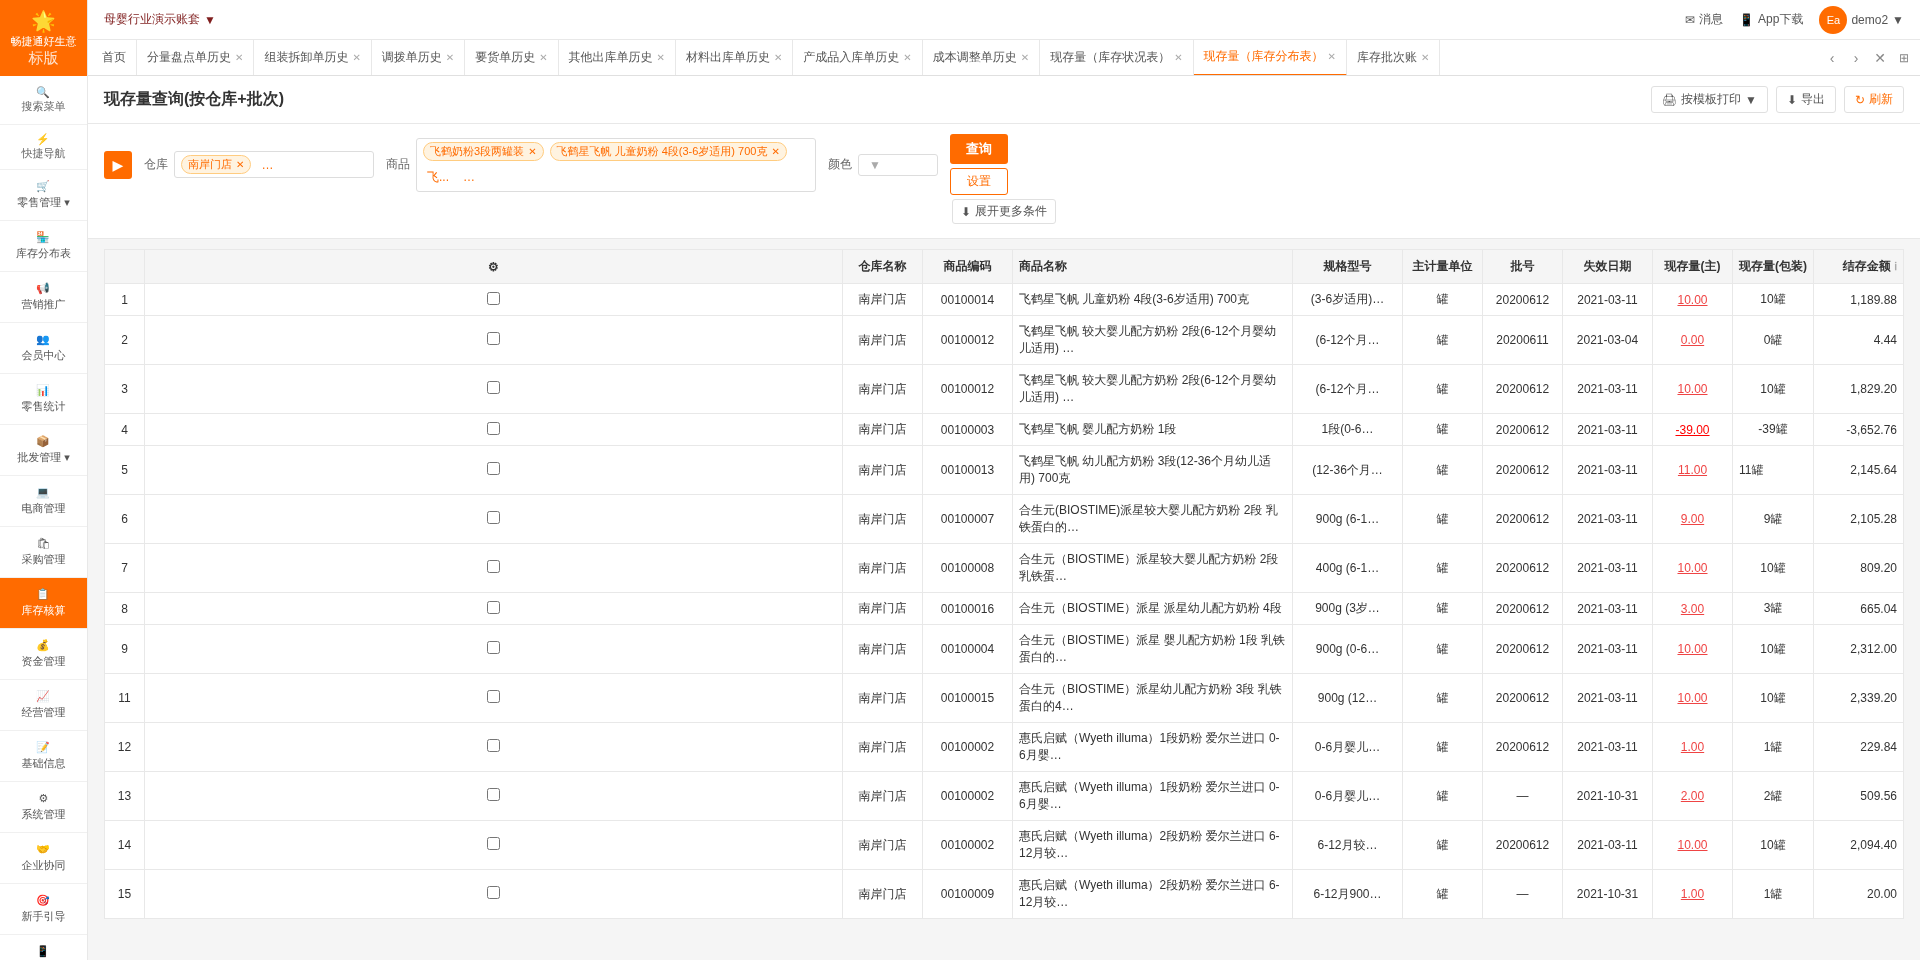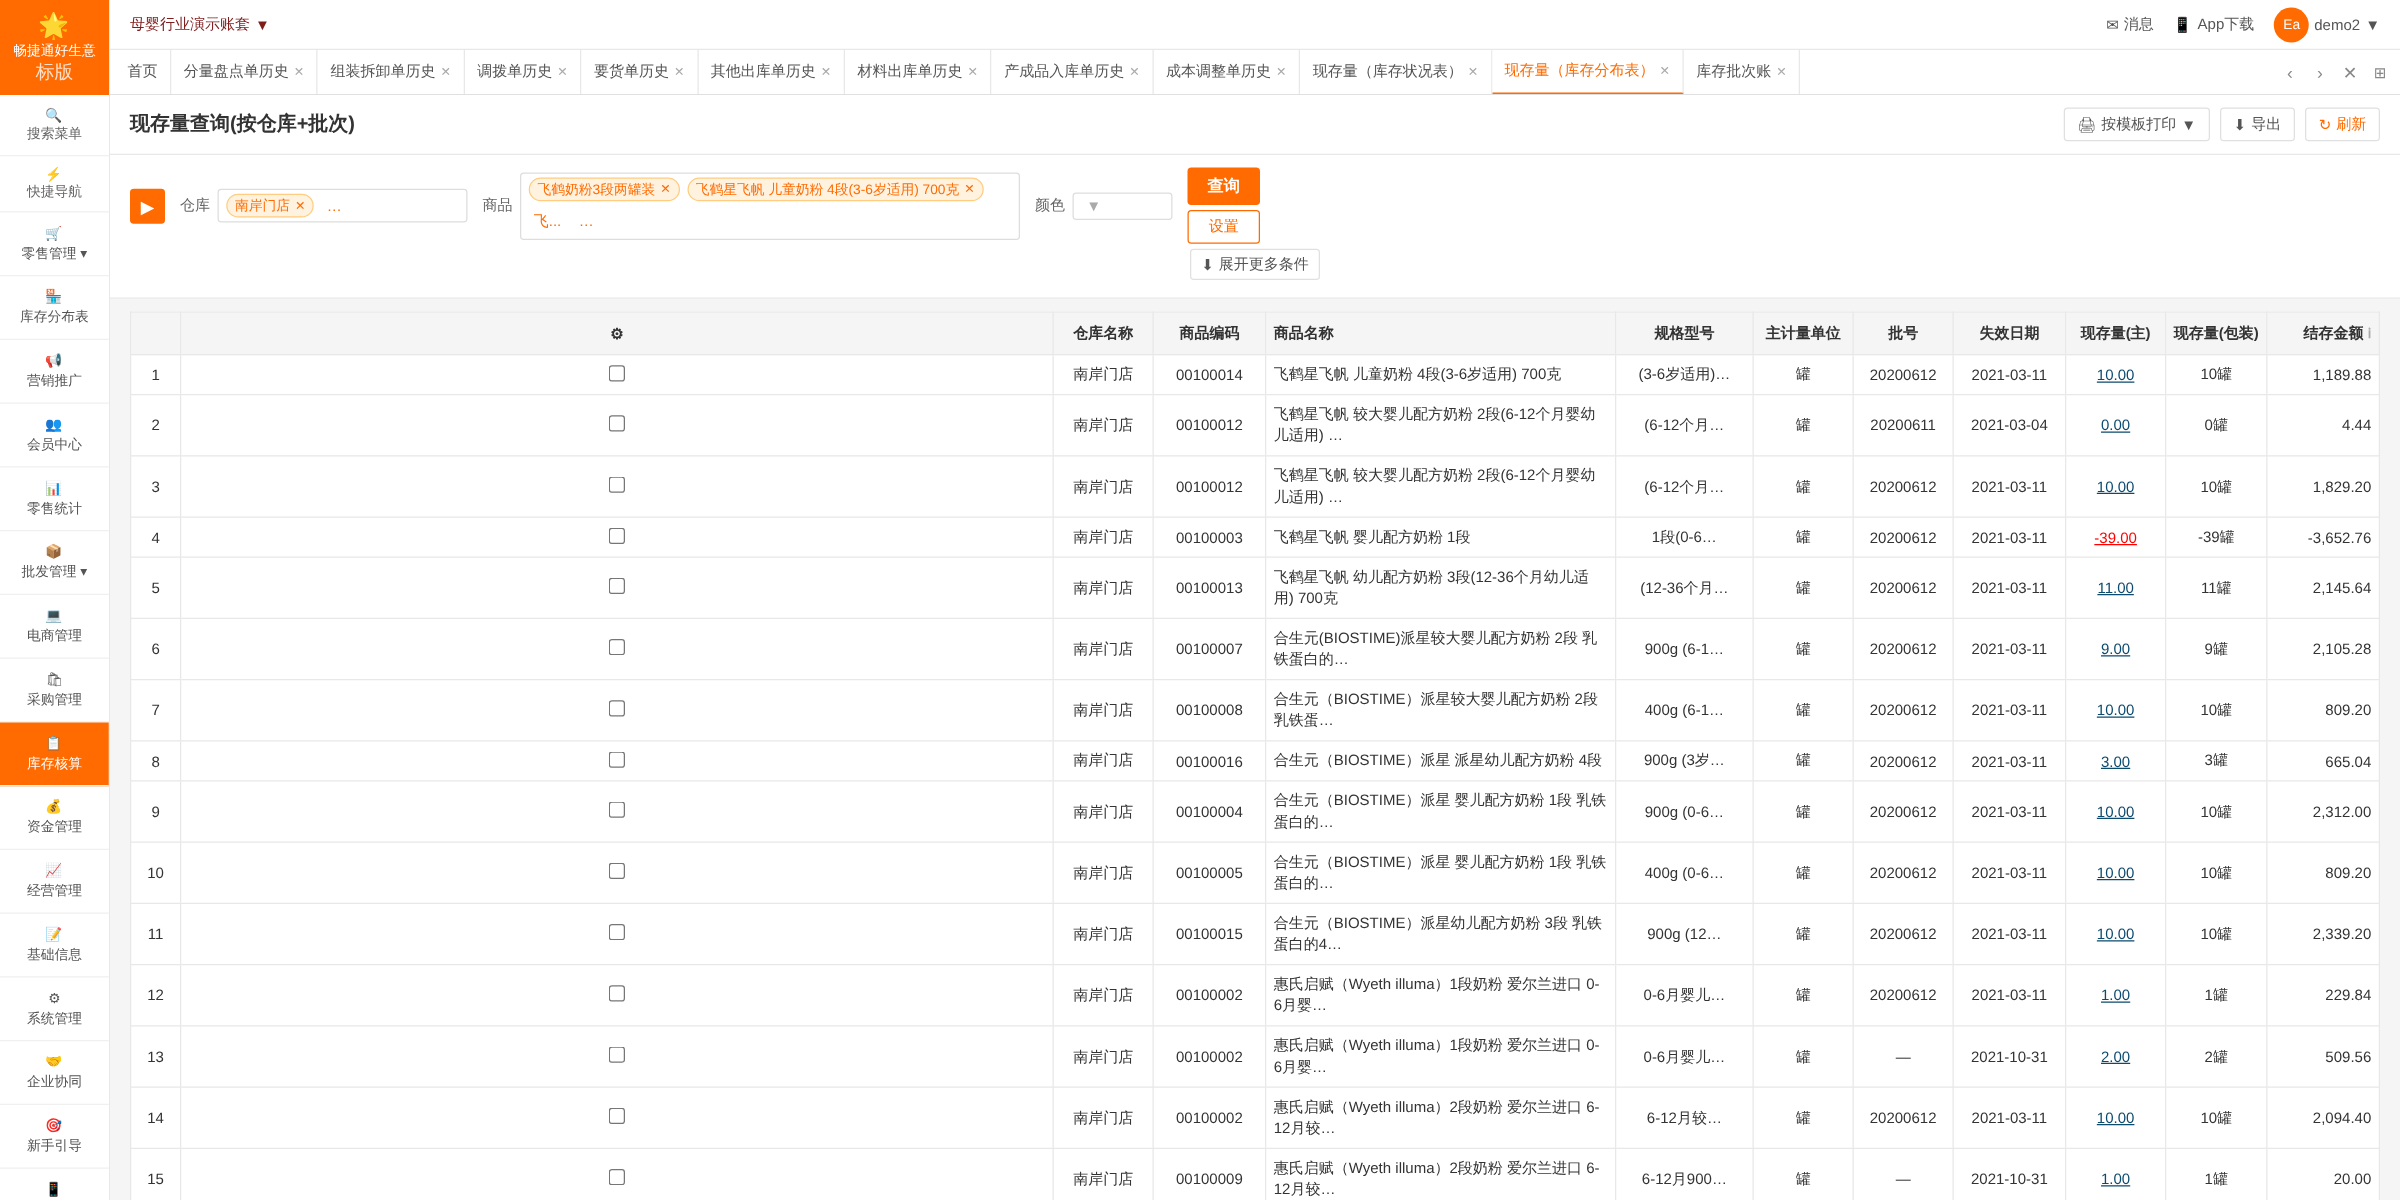--- a/index.html
+++ b/index.html
@@ -74,21 +74,21 @@
     .data-table .col-warehouse { width: 80px; }
     .data-table .col-code { width: 90px; }
     .data-table .col-name { width: 280px; text-align: left; }
     .data-table .col-spec { width: 110px; }
     .data-table .col-unit { width: 80px; }
     .data-table .col-batch { width: 80px; }
     .data-table .col-expire { width: 90px; }
     .data-table .col-stock { width: 80px; }
     .data-table .col-stock-pack { width: 80px; text-align: center; }
     .data-table .col-balance { width: 90px; text-align: right; }
-    .link-style { color: #0c4a6e; text-decoration: underline; cursor: pointer; }
+    .link-style { color: #ef4444; text-decoration: underline; cursor: pointer; }
     .negative { color: #f00; }
     .th-settings { cursor: pointer; color: #888; }
     .info-icon { color: #aaa; cursor: pointer; font-size: 11px; }
 
     
     ::-webkit-scrollbar { width: 6px; height: 6px; }
     ::-webkit-scrollbar-track { background: #f0f0f0; }
     ::-webkit-scrollbar-thumb { background: #ccc; border-radius: 3px; }
   </style>
 </head>
@@ -406,21 +406,21 @@
     <td class="col-num">5</td>
     <td><input type="checkbox" style=""></td>
     <td class="col-warehouse">南岸门店</td>
     <td class="col-code">00100013</td>
     <td class="col-name" style="text-align:left;">飞鹤星飞帆 幼儿配方奶粉 3段(12-36个月幼儿适用) 700克</td>
     <td class="col-spec">(12-36个月…</td>
     <td class="col-unit">罐</td>
     <td class="col-batch">20200612</td>
     <td class="col-expire">2021-03-11</td>
     <td class="col-stock " style="text-align:center;"><span class="link-style ">11.00</span></td>
-    <td class="col-stock-pack " style="text-align:center;margin-left:24px;">11罐</td>
+    <td class="col-stock-pack " style="text-align:left;margin-left:24px;">11罐</td>
     <td class="col-balance " style="text-align:right;">2,145.64</td>
   </tr>
             <tr>
     <td class="col-num">6</td>
     <td><input type="checkbox" style=""></td>
     <td class="col-warehouse">南岸门店</td>
     <td class="col-code">00100007</td>
     <td class="col-name" style="text-align:left;">合生元(BIOSTIME)派星较大婴儿配方奶粉 2段 乳铁蛋白的…</td>
     <td class="col-spec">900g (6-1…</td>
     <td class="col-unit">罐</td>
@@ -464,34 +464,20 @@
     <td class="col-warehouse">南岸门店</td>
     <td class="col-code">00100004</td>
     <td class="col-name" style="text-align:left;">合生元（BIOSTIME）派星 婴儿配方奶粉 1段 乳铁蛋白的…</td>
     <td class="col-spec">900g (0-6…</td>
     <td class="col-unit">罐</td>
     <td class="col-batch">20200612</td>
     <td class="col-expire">2021-03-11</td>
     <td class="col-stock " style="text-align:center;"><span class="link-style ">10.00</span></td>
     <td class="col-stock-pack " style="text-align:center;">10罐</td>
     <td class="col-balance " style="text-align:right;">2,312.00</td>
-  </tr>
-            <tr>
-    <td class="col-num">10</td>
-    <td><input type="checkbox" style=""></td>
-    <td class="col-warehouse">南岸门店</td>
-    <td class="col-code">00100005</td>
-    <td class="col-name" style="text-align:left;">合生元（BIOSTIME）派星 婴儿配方奶粉 1段 乳铁蛋白的…</td>
-    <td class="col-spec">400g (0-6…</td>
-    <td class="col-unit">罐</td>
-    <td class="col-batch">20200612</td>
-    <td class="col-expire">2021-03-11</td>
-    <td class="col-stock " style="text-align:center;"><span class="link-style ">10.00</span></td>
-    <td class="col-stock-pack " style="text-align:center;">10罐</td>
-    <td class="col-balance " style="text-align:right;">809.20</td>
   </tr>
             <tr>
     <td class="col-num">11</td>
     <td><input type="checkbox" style=""></td>
     <td class="col-warehouse">南岸门店</td>
     <td class="col-code">00100015</td>
     <td class="col-name" style="text-align:left;">合生元（BIOSTIME）派星幼儿配方奶粉 3段 乳铁蛋白的4…</td>
     <td class="col-spec">900g (12…</td>
     <td class="col-unit">罐</td>
     <td class="col-batch">20200612</td>

